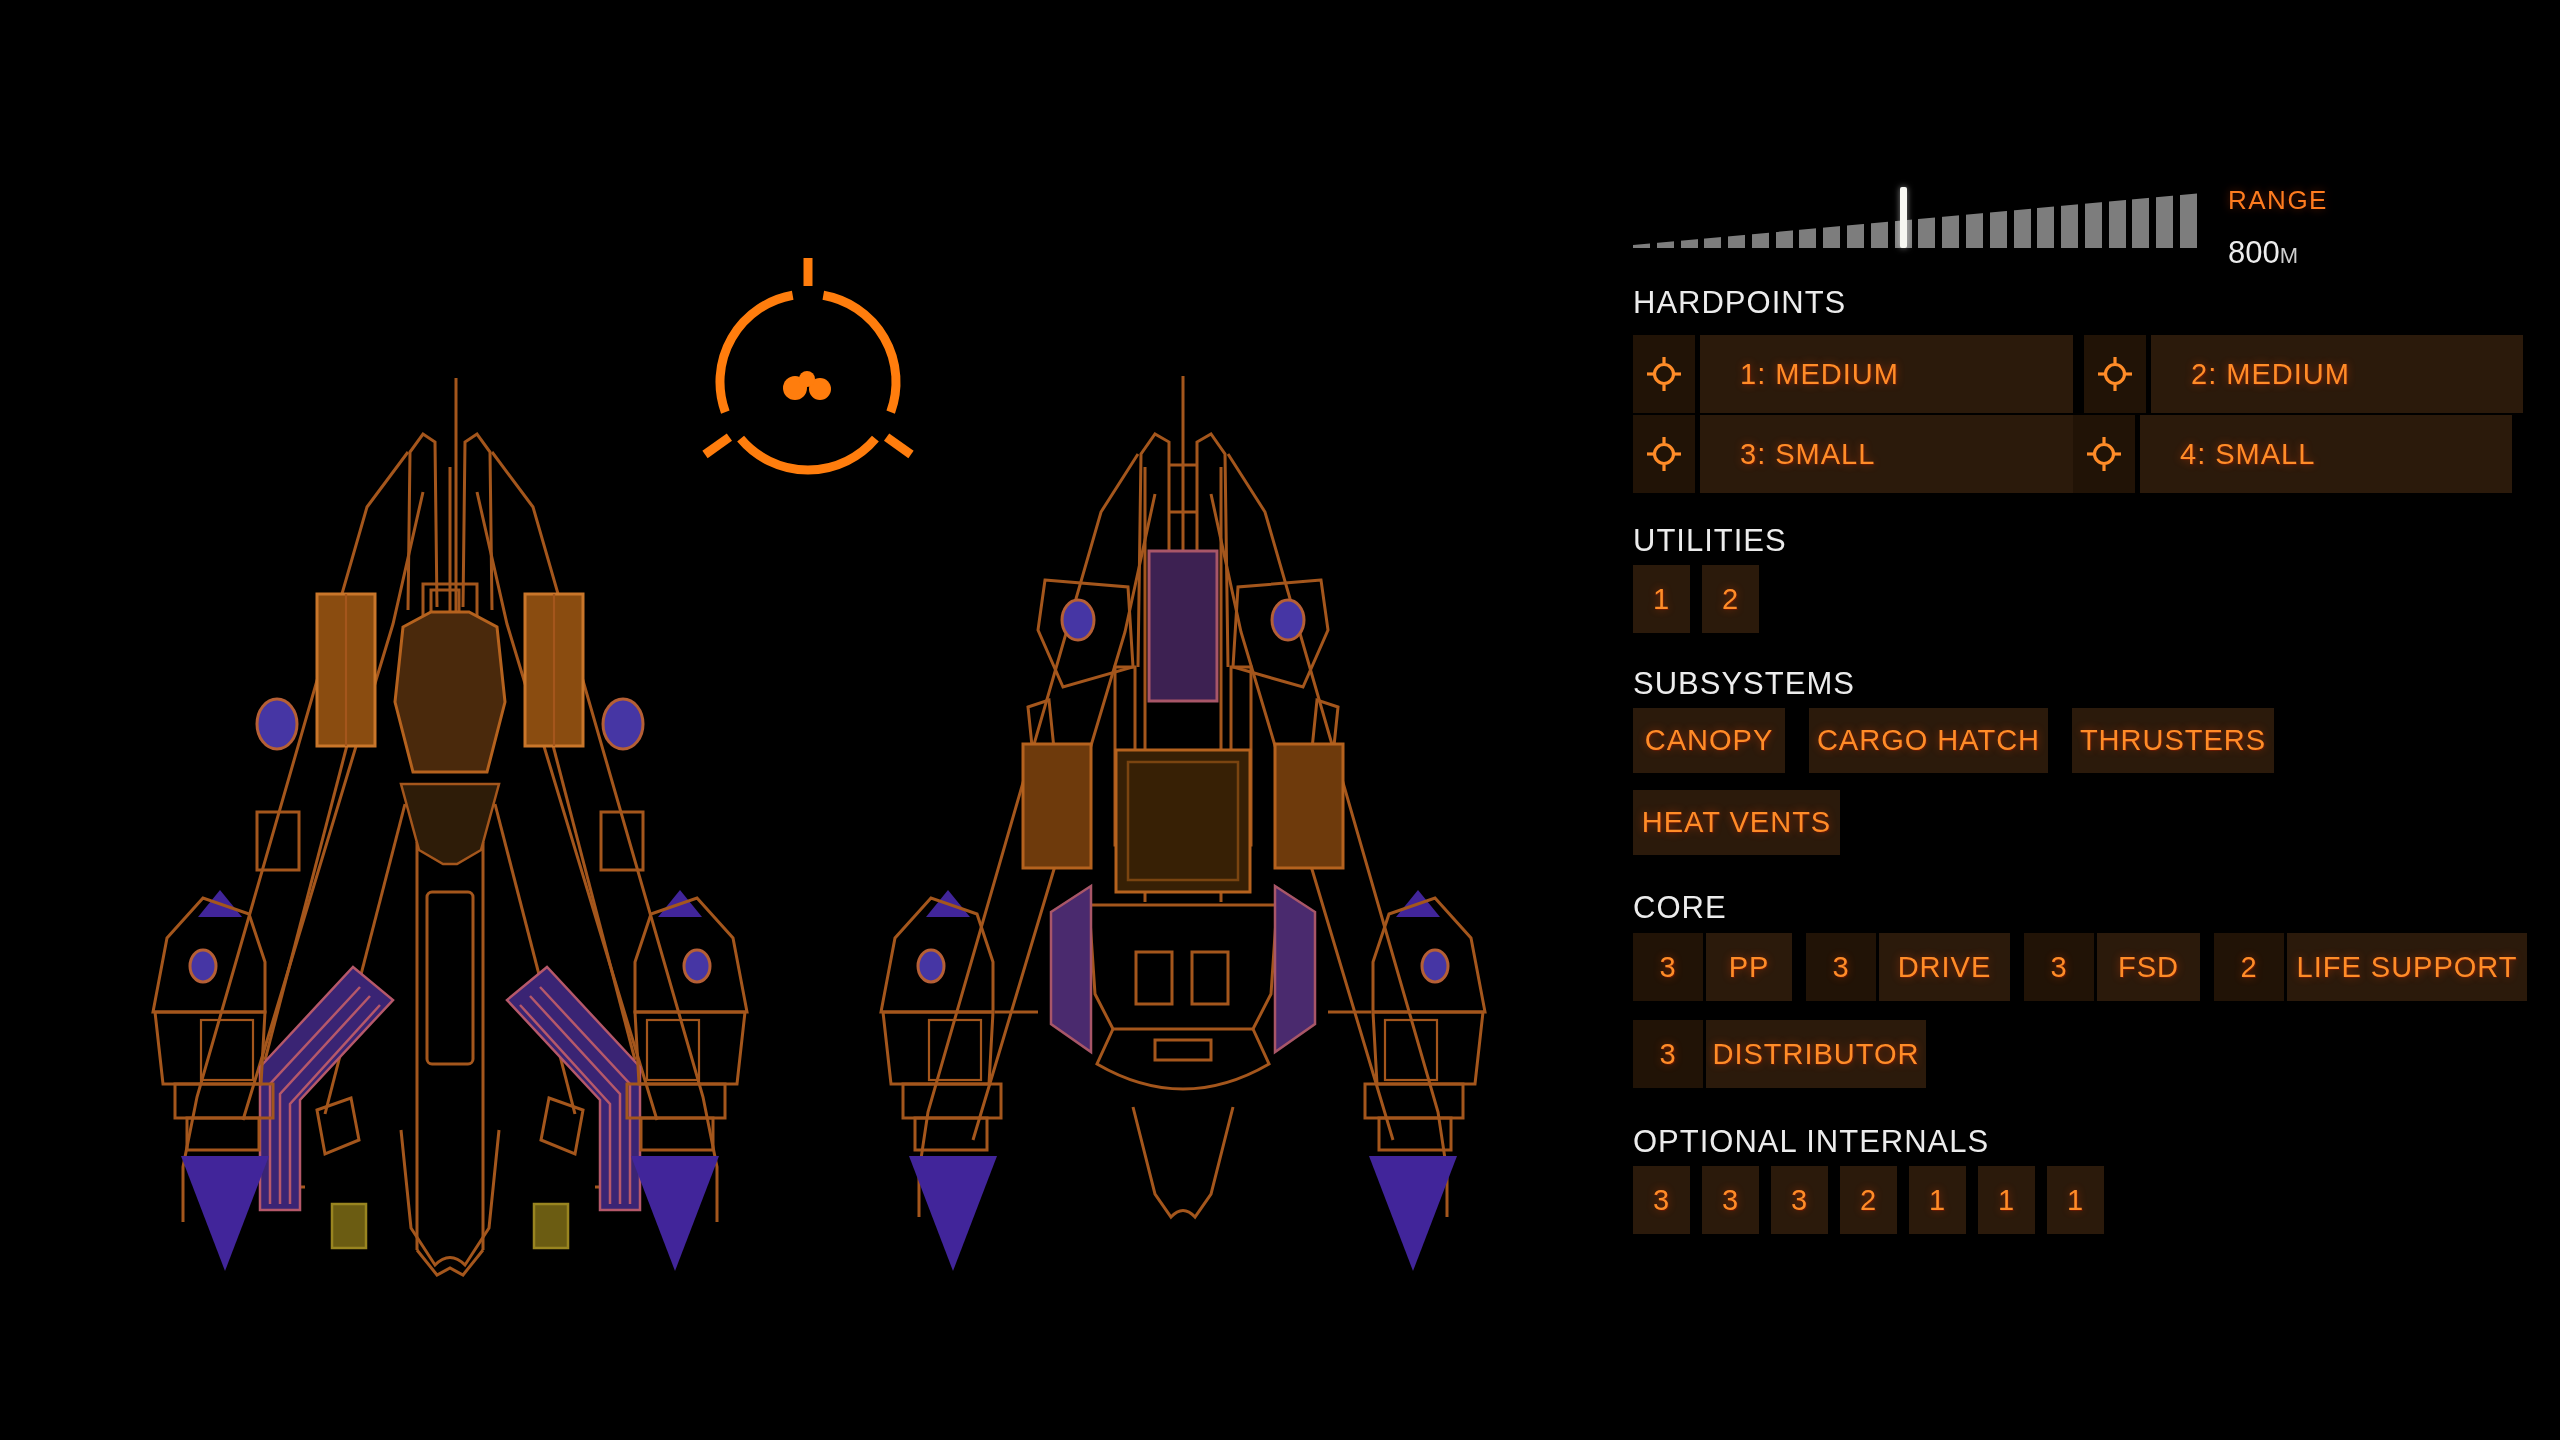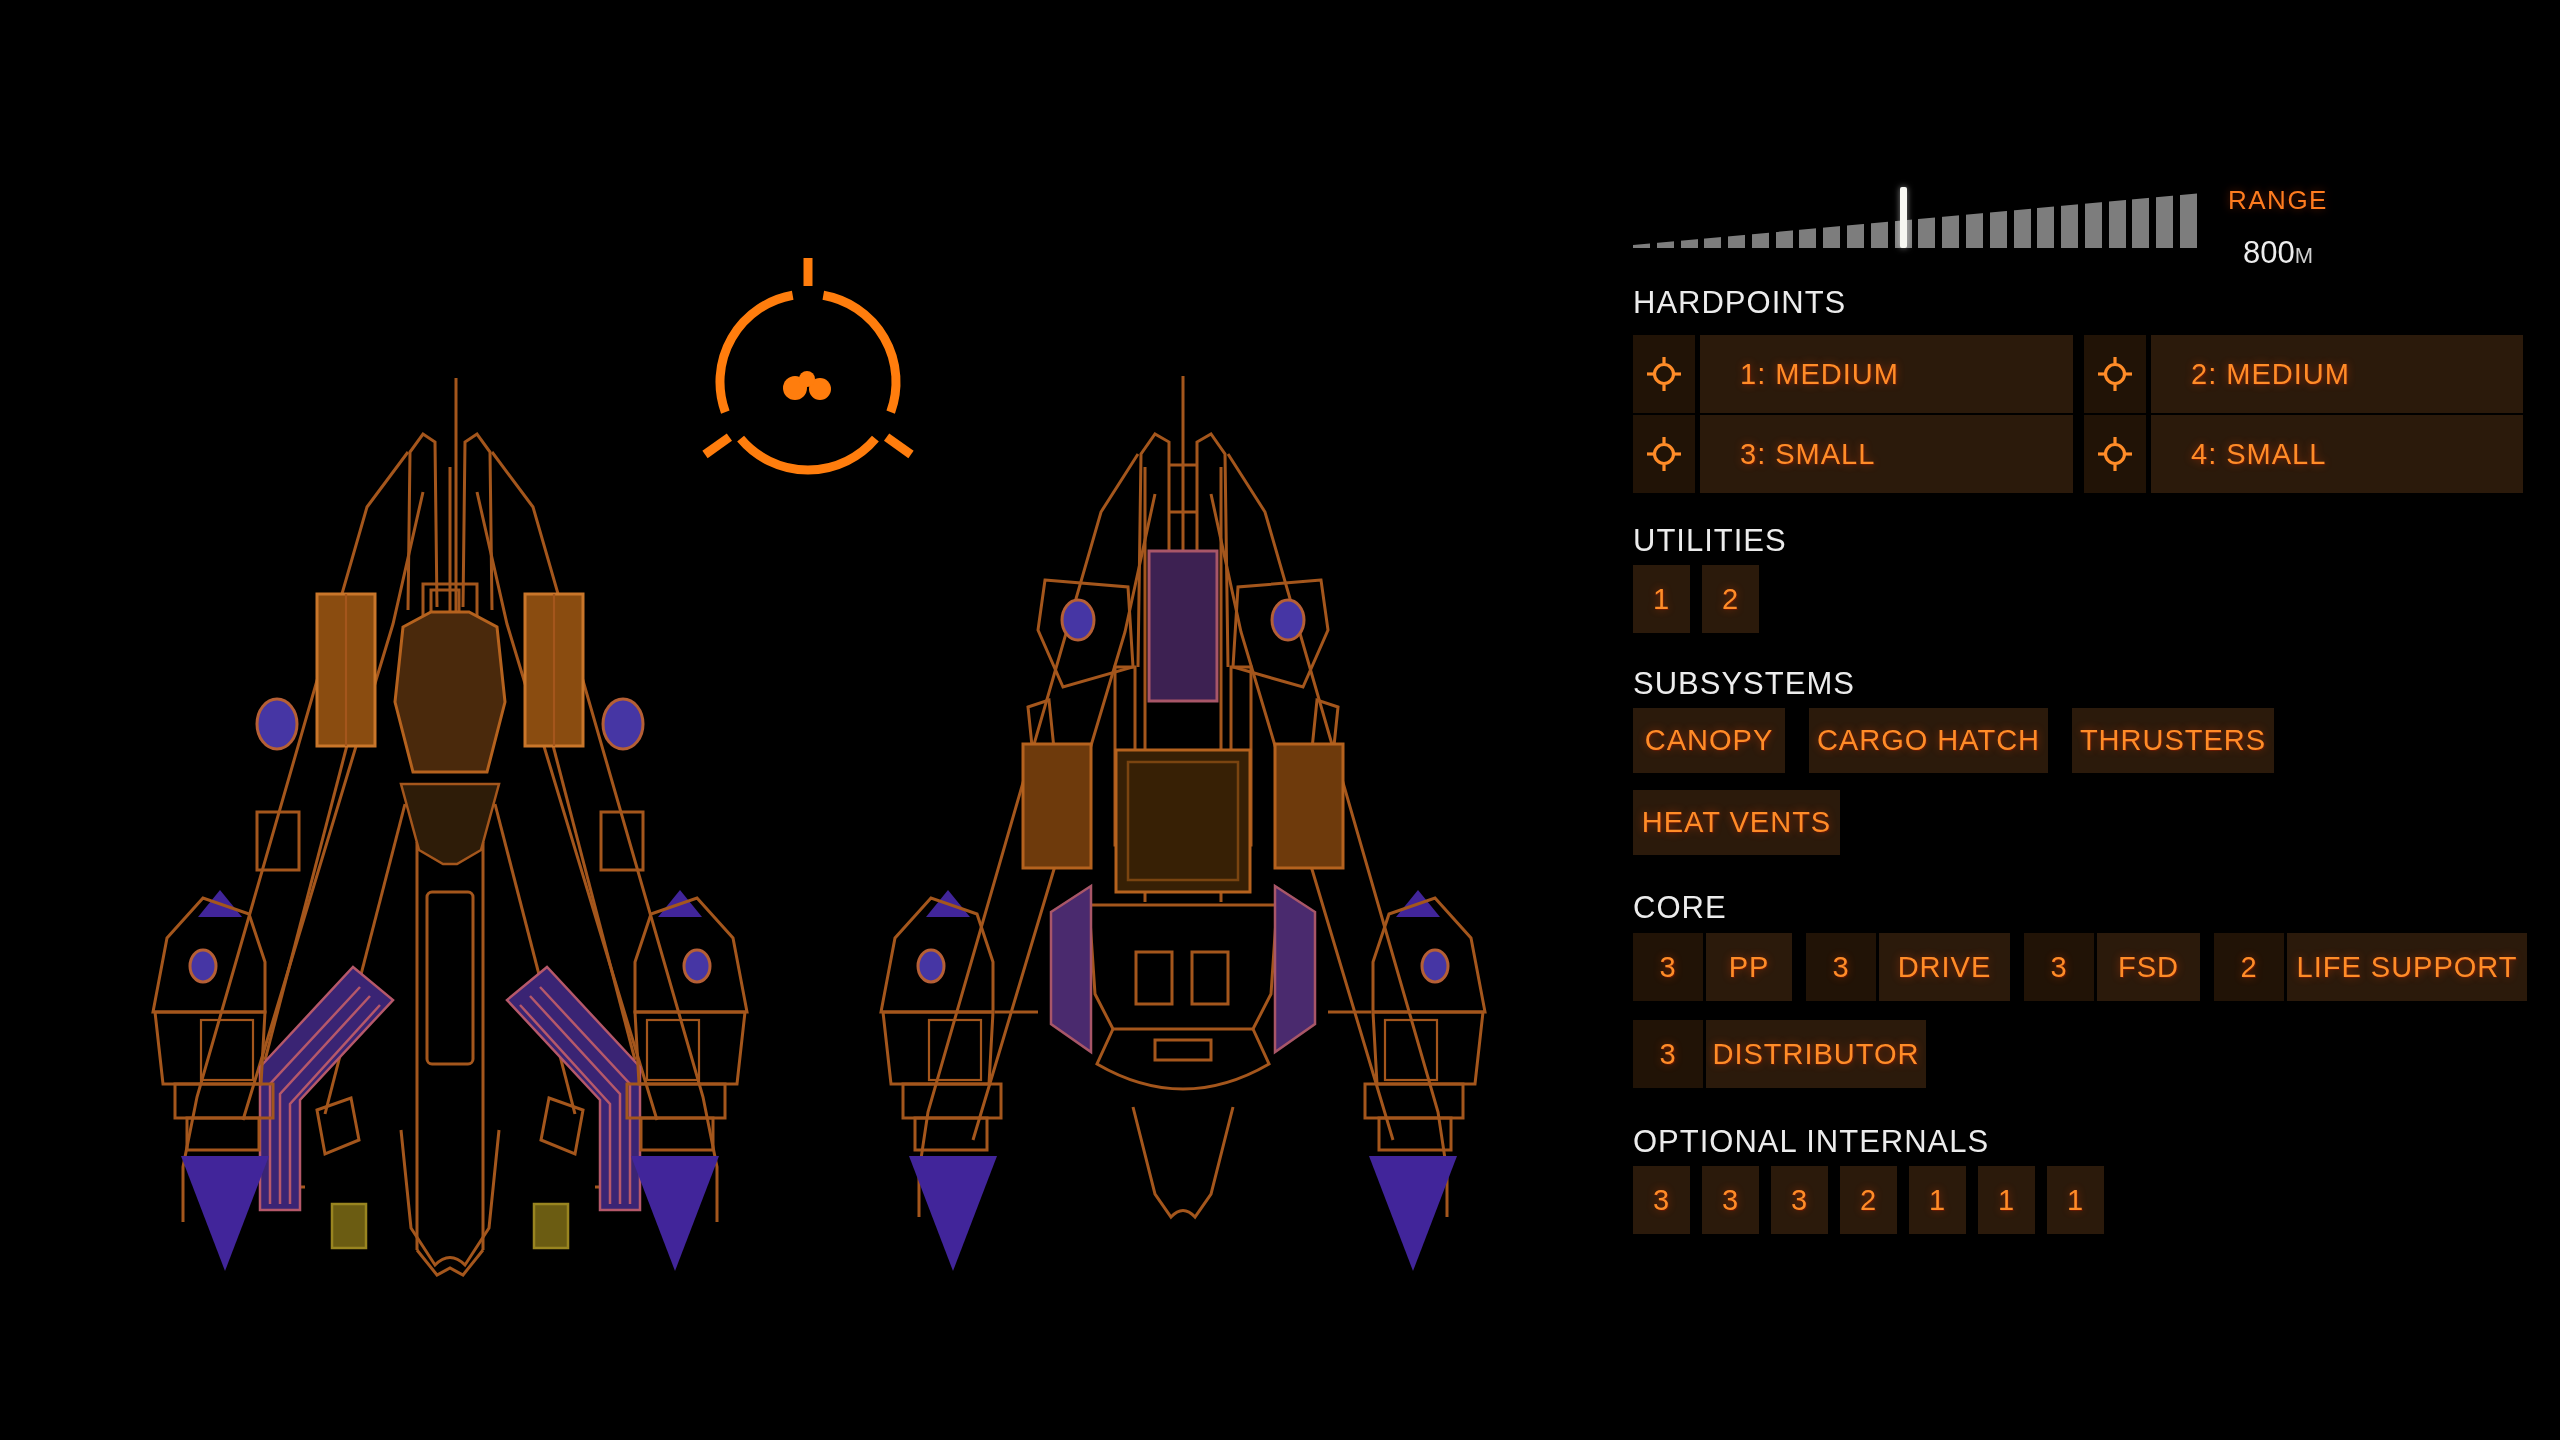--- a/index.html
+++ b/index.html
@@ -1,17 +1,17 @@
 <!DOCTYPE html>
 <html style="--background: #000000; --accent-orange: #ff8c28; --range-label-orange: #ff7c1f; --reticle-orange: #ff7d0d; --text-white: #ececec; --text-white-dim: #cfcfcf; --button-bg: #2b1a0b; --button-bg-dark: #211306; --bar-gray: #7d7d7d; --marker-white: #f7f7f2; --ship-line: #a4561c; --purple-fill: #41259a; --purple-vent: #3a2474; --vent-stripe: #b5586a; --brown-fill: #6e3a0c; --canopy-brown: #4a290c; --olive: #6b5c12;"><head>
 <meta charset="utf-8">
 <style>
   html,body{margin:0;padding:0;background:#000;}
   #stage{position:relative;width:2560px;height:1440px;background:var(--background,#000);
-         overflow:hidden;font-family:"Liberation Sans",sans-serif;text-align:center;}
+         overflow:hidden;font-family:"Liberation Sans",sans-serif;}
   svg{position:absolute;display:block;}
 
   
   .ln{stroke:var(--ship-line,#a4561c);stroke-width:3;fill:none;}
   .ln2{stroke:var(--ship-line,#a4561c);stroke-width:2.2;fill:none;}
   .canopy{fill:var(--canopy-brown,#4a290c);stroke:#b5621e;stroke-width:3;}
   .glass{fill:#2e1c08;stroke:#a4561c;stroke-width:2.5;}
   .hprect{fill:#8a4c10;stroke:#c9762a;stroke-width:3;}
   .pell{fill:#4636a4;stroke:#b55f35;stroke-width:3;}
   .ptri{fill:var(--purple-fill,#41259a);}
@@ -247,21 +247,21 @@
                 <line x1="18" y1="1" x2="18" y2="7.5"></line>
                 <line x1="18" y1="28.5" x2="18" y2="35"></line>
                 <line x1="1" y1="18" x2="7.5" y2="18"></line>
                 <line x1="28.5" y1="18" x2="35" y2="18"></line>
               </g>
             </svg>
         </span>
         <span class="lb">2: MEDIUM</span>
       </div>
     </div>
-    <div class="row" style="top:230px;left:0;width:895px;gap:11px">
+    <div class="row" style="top:230px;left:0;width:895px;">
       <div class="hpbtn" style="width:440px">
         <span class="ic">
           <svg width="36" height="36" viewBox="0 0 36 36">
               <g stroke="#ff8c28" stroke-width="3.2" fill="none">
                 <circle cx="18" cy="18" r="9.5"></circle>
                 <line x1="18" y1="1" x2="18" y2="7.5"></line>
                 <line x1="18" y1="28.5" x2="18" y2="35"></line>
                 <line x1="1" y1="18" x2="7.5" y2="18"></line>
                 <line x1="28.5" y1="18" x2="35" y2="18"></line>
               </g>

